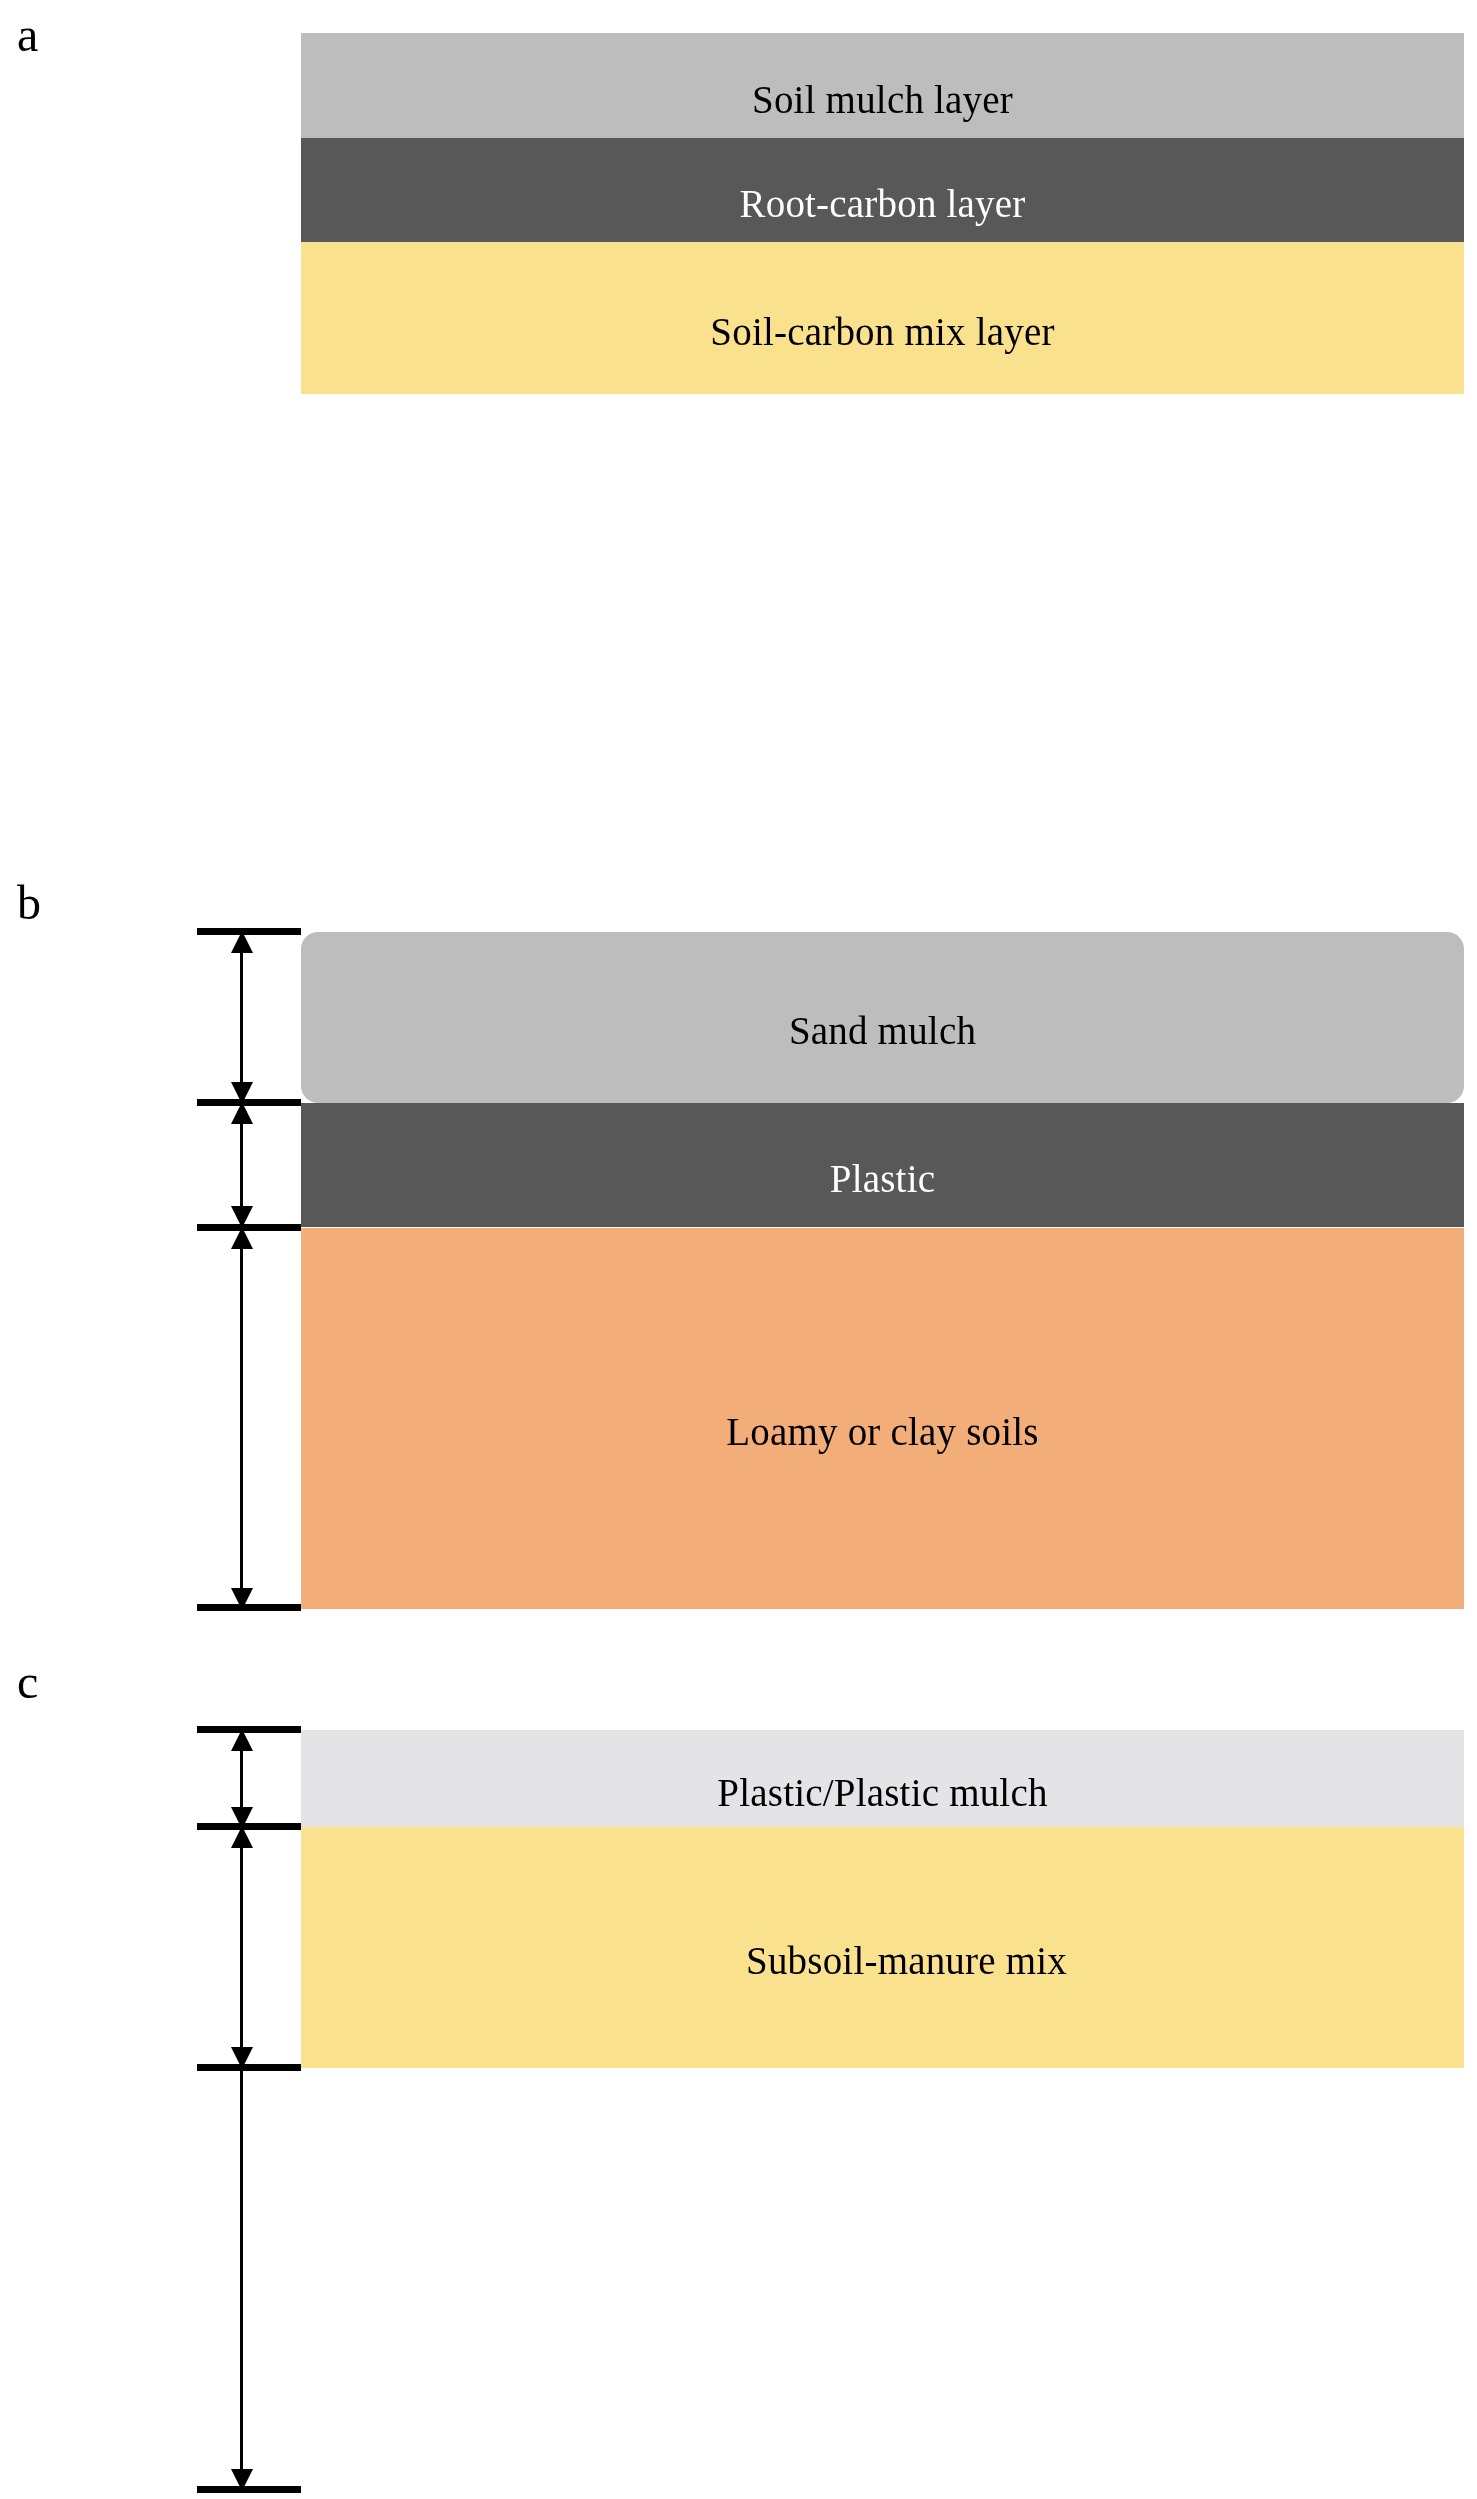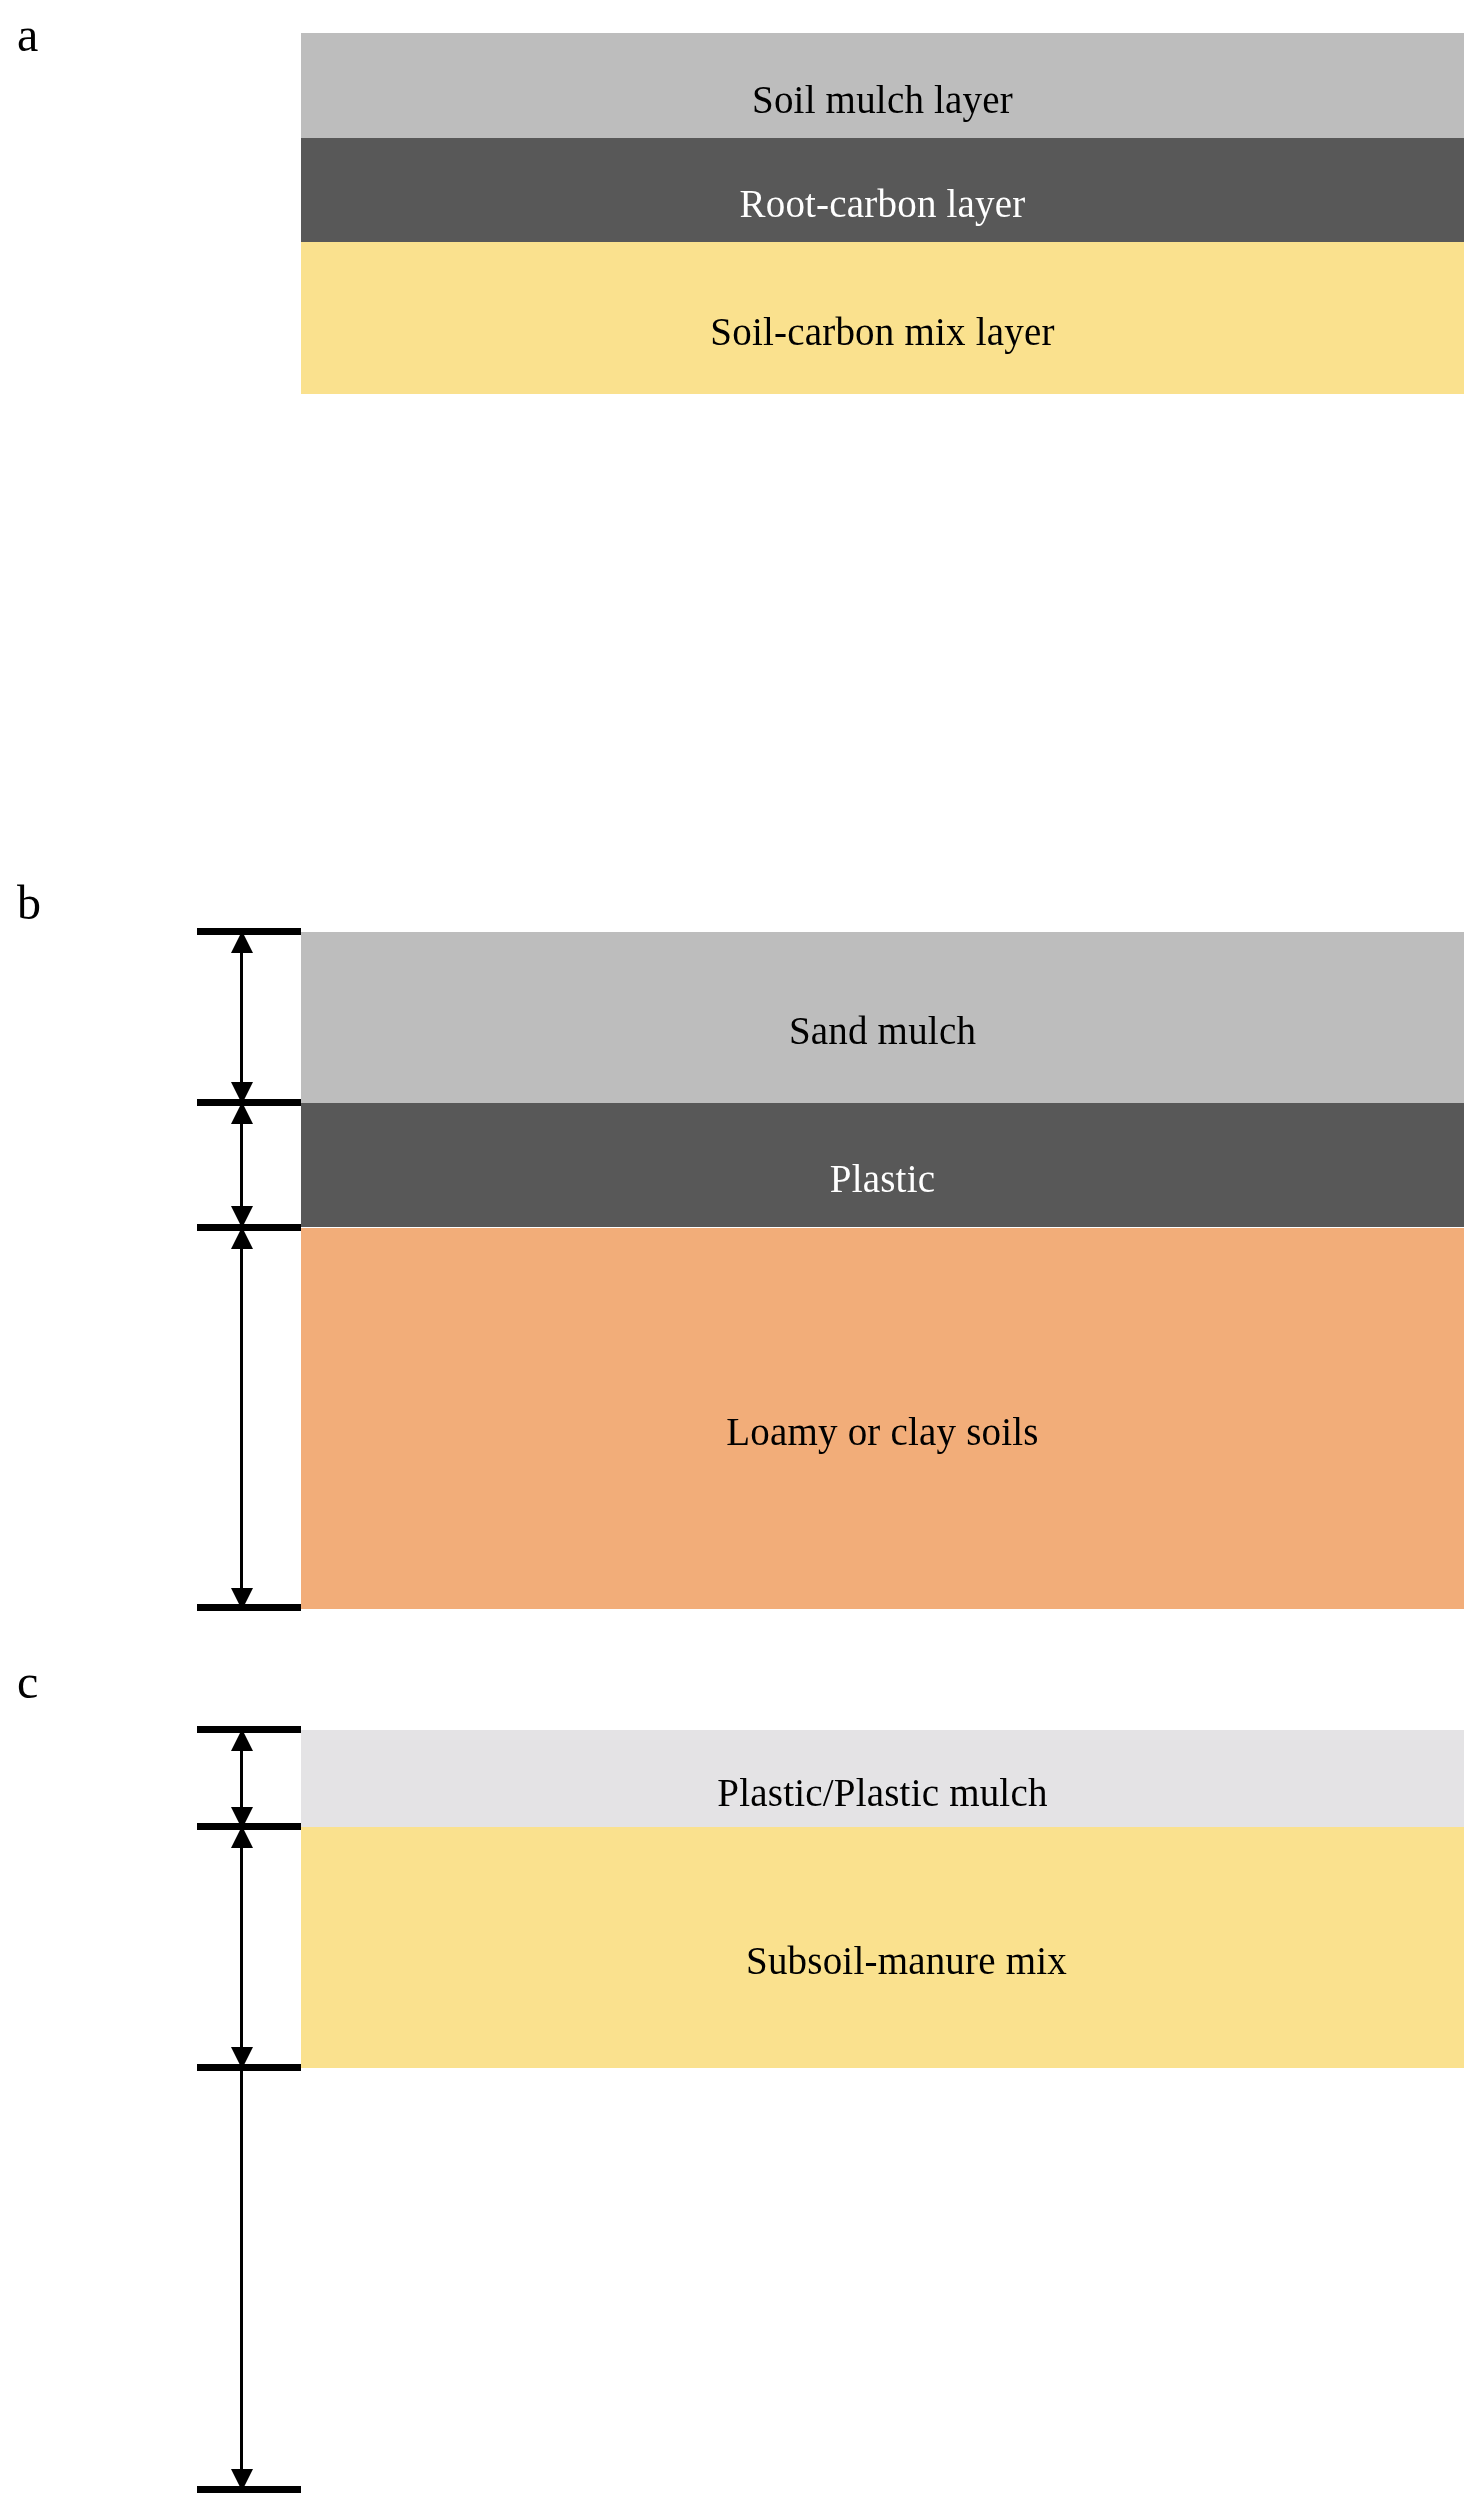--- a/index.html
+++ b/index.html
@@ -107,21 +107,21 @@
     <span class="layer-label label-dark">Root-carbon layer</span>
   </div>
 
   <div class="layer" style="top:242px; height:152px; background:#fae18e;">
     <span class="layer-label label-light">Soil-carbon mix layer</span>
   </div>
 
 
   <div class="panel-letter" style="left:17px; top:879px;">b</div>
 
-  <div class="layer" style="top:932px; height:171px; background:#bdbdbd;">
+  <div class="layer" style="top:932px; height:171px; background:#bdbdbd;border-radius:17px;">
     <span class="layer-label label-light">Sand mulch</span>
   </div>
 
   <div class="layer" style="top:1103px; height:124px; background:#585858;">
     <span class="layer-label label-dark">Plastic</span>
   </div>
 
   <div class="layer" style="top:1228px; height:381px; background:#f2ad79;">
     <span class="layer-label label-light">Loamy or clay soils</span>
   </div>

